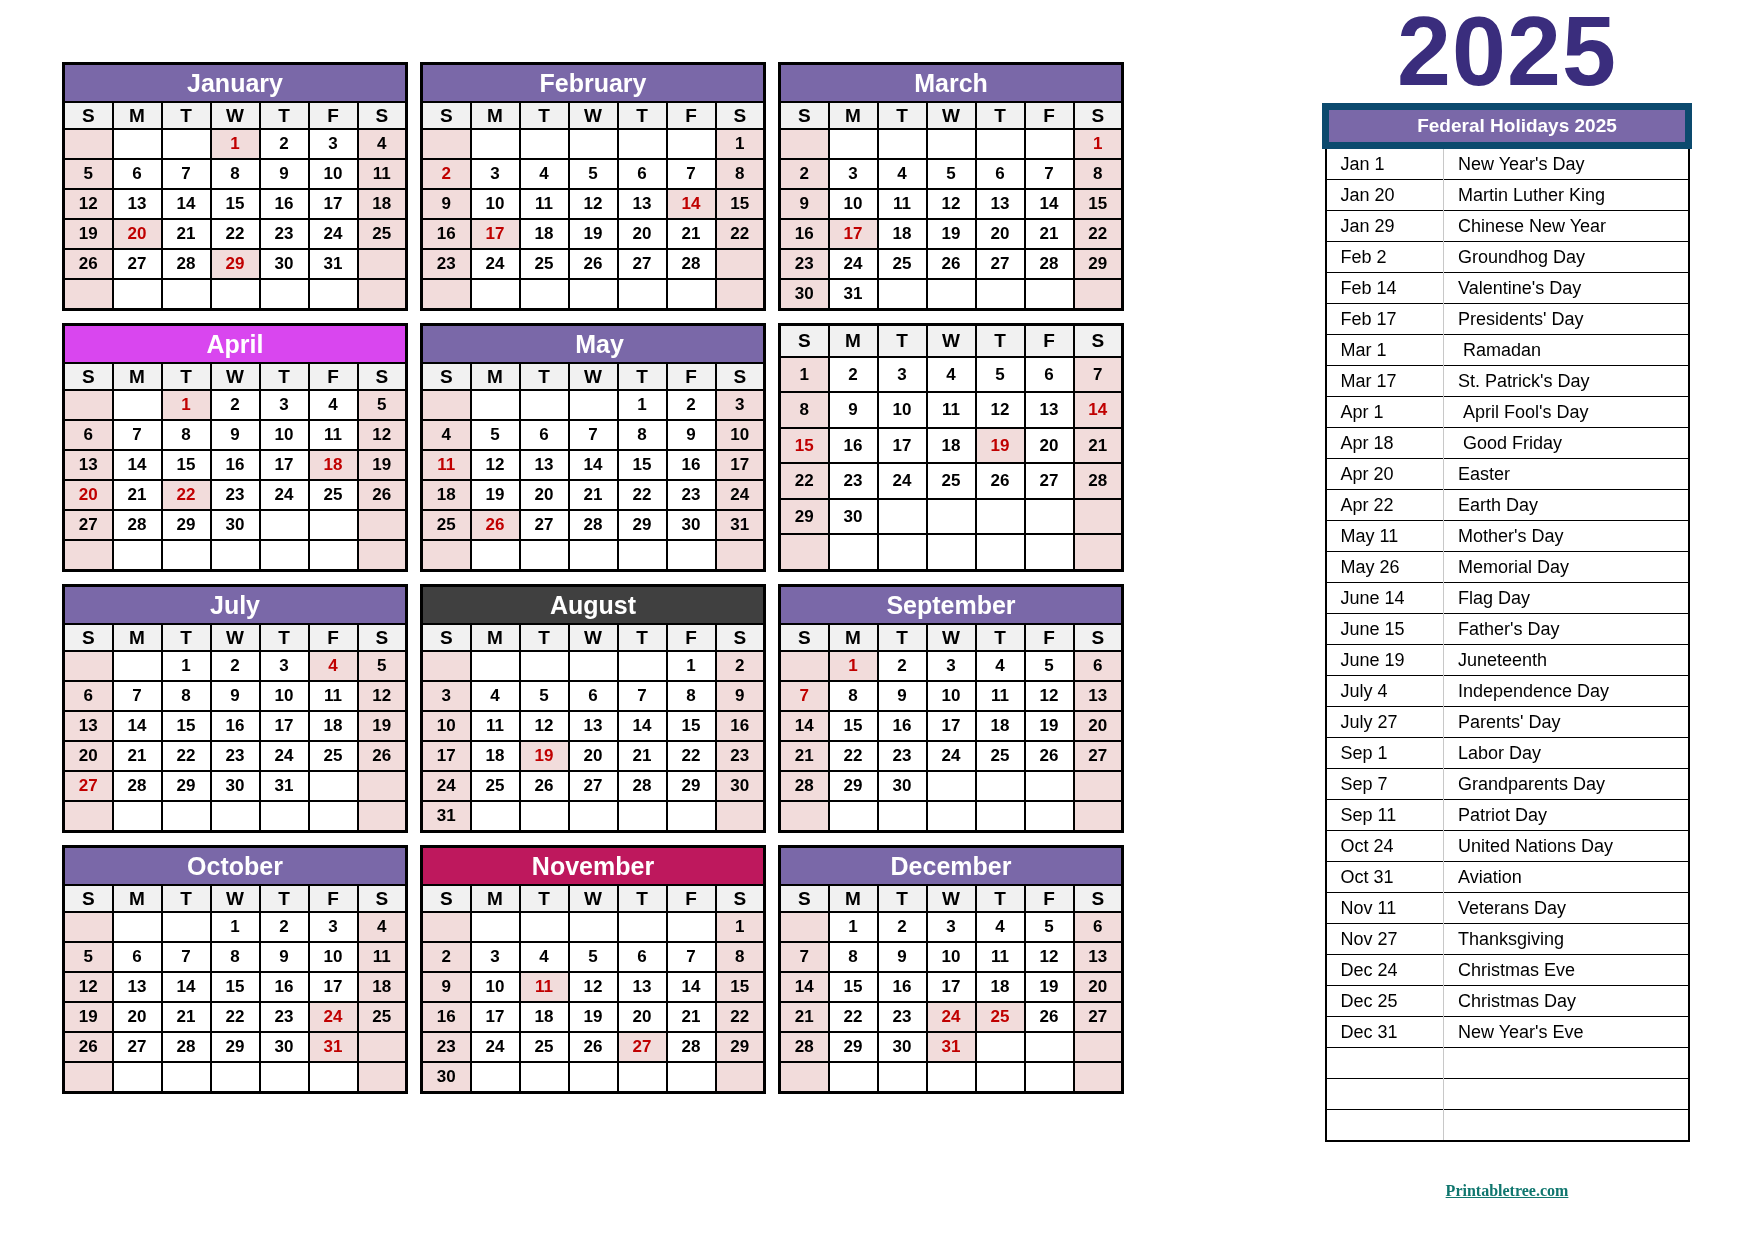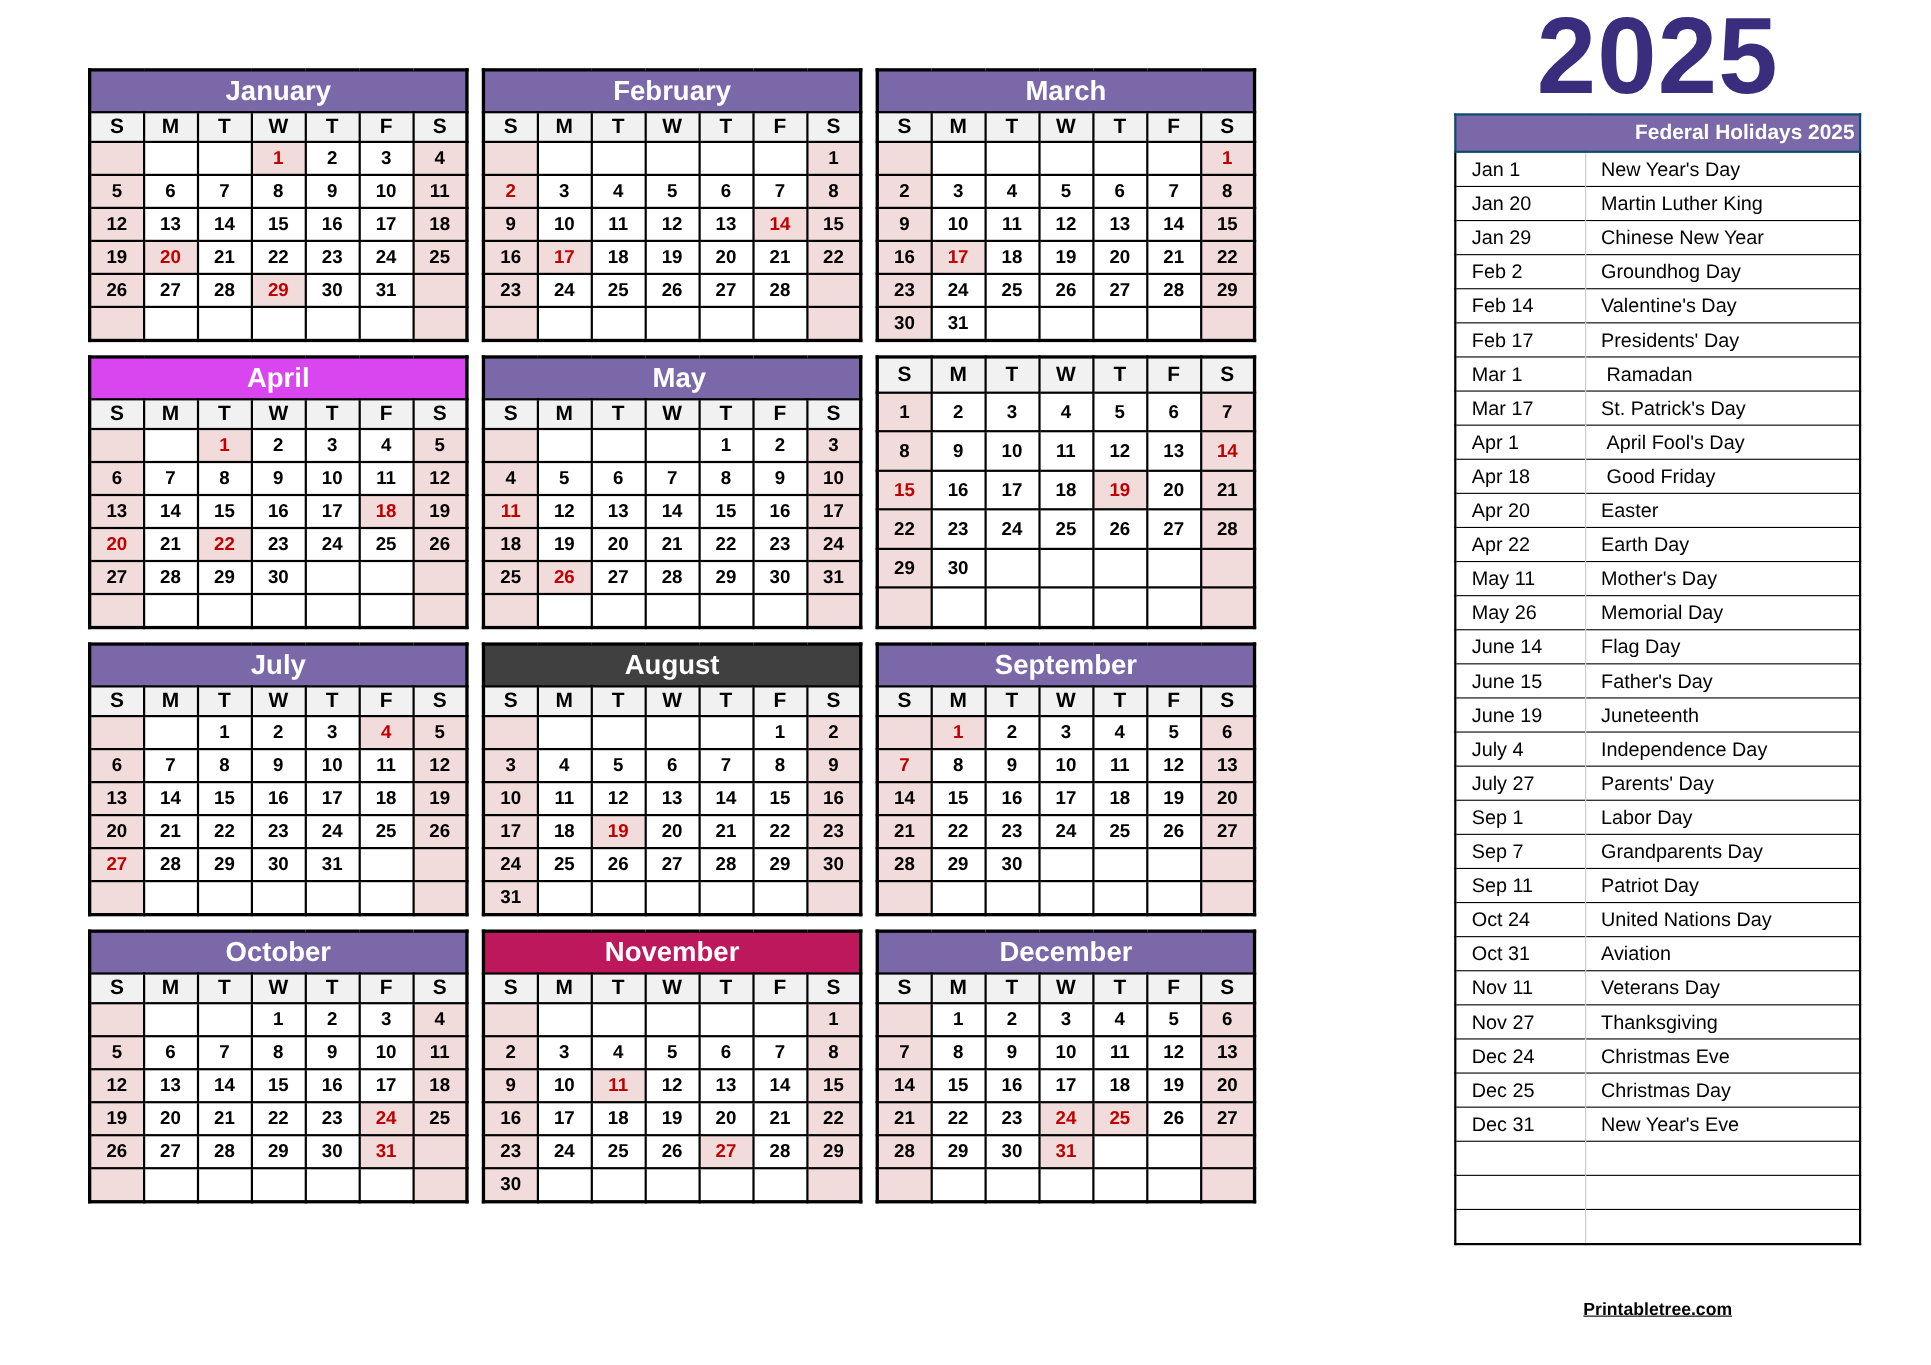--- a/index.html
+++ b/index.html
@@ -3,21 +3,21 @@
 <meta charset="utf-8">
 <style>
   html,body { margin:0; padding:0; background:#ffffff; }
   .page {
     position:relative; width:1755px; height:1241px; background:#ffffff;
     font-family:"Liberation Sans", sans-serif; overflow:hidden;
   }
 
   
   .months {
-    position:absolute; left:80px; top:62px;
+    position:absolute; left:62px; top:62px;
     display:grid; grid-template-columns:repeat(3,346px);
     column-gap:85px; row-gap:55px;gap:12px;
   }
   table.month {
     border-collapse:collapse; width:346px; table-layout:fixed;
     border:3px solid #000;
   }
   table.month td, table.month th { border:2px solid #000; padding:0; }
   td.mtitle {
     height:36px; text-align:center; vertical-align:middle;
@@ -39,23 +39,23 @@
   .bigyear {
     margin-top:2px; text-align:center; font-size:97px; line-height:1.0;
     font-weight:bold; letter-spacing:1px; color:#3a2d7d;
     transform:scaleY(1.02);
   }
   table.holidays {
     border-collapse:collapse; width:370px; margin-top:4px;
     border:2px solid #000; table-layout:fixed;
   }
   table.holidays th.hhdr {
-    background:#7a68a8; color:#ffffff; text-align:right;
+    background:#7a68a8; color:#ffffff; text-align:center;
     font-size:19px; font-weight:bold; padding:5px 4px 5px 24px;
-    border:2px solid #0c4a6e;
+    border:7px solid #0c4a6e;
   }
   table.holidays td {
     border-top:1px solid #000; font-size:18px; color:#000;
     padding:3px 4px 3px 14px; height:24px; vertical-align:middle;
     white-space:nowrap; overflow:hidden;
   }
   td.hdate { border-right:1px solid #c8c8c8; }
   td.hname { padding-left:10px; }
 
   .footer { position:absolute; left:1322px; width:370px; top:1182px; text-align:center; }
@@ -1153,16 +1153,16 @@
           </tr>
           <tr>
             <td class="hdate"></td>
             <td class="hname"></td>
           </tr>
         </tbody>
     </table>
   </div>
 
   <div class="footer">
-    <a href="#" style="color: #000000;">Printabletree.com</a>
+    <a href="#" style="color: #0f766e; font-family: Liberation Serif, serif;">Printabletree.com</a>
   </div>
 
 </div>
 
 </body></html>

